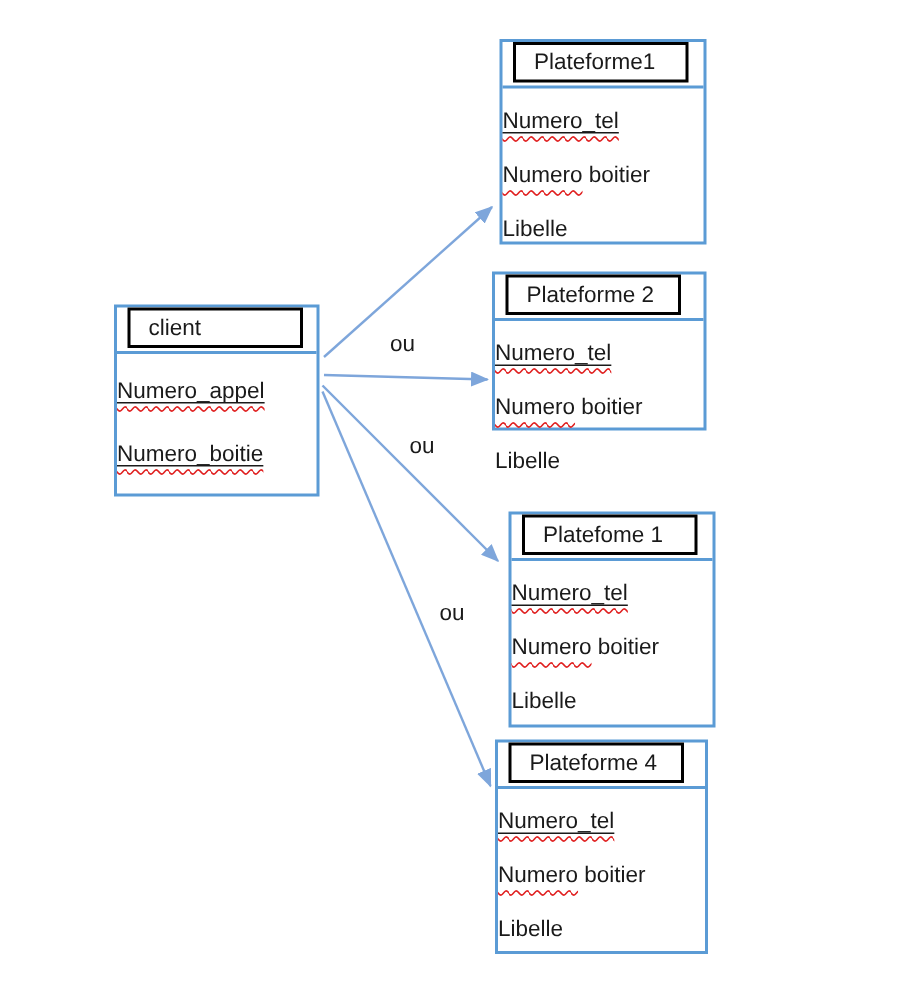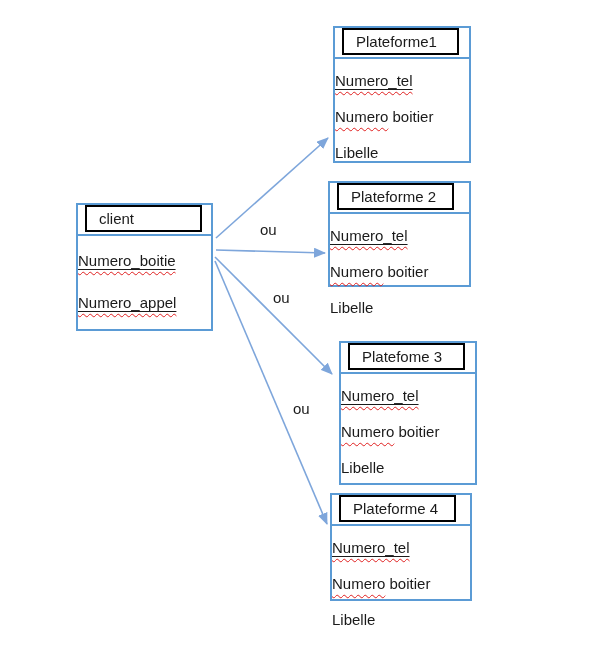--- a/index.html
+++ b/index.html
@@ -74,21 +74,21 @@
     z-index: 3;
     background: #ffffff;
     font-size: 15px;
     padding: 1px 4px;
   }
   
   #client   { left: 76px;  top: 203px; width: 137px; height: 128px; }
   #plat1    { left: 333px; top: 26px;  width: 138px; height: 137px; }
   #plat2    { left: 328px; top: 181px; width: 143px; height: 106px; }
   #plat3    { left: 339px; top: 341px; width: 138px; height: 144px; }
-  #plat4    { left: 330px; top: 493px; width: 142px; height: 108px; }
+  #plat4    { left: 330px; top: 493px; width: 142px; height: 143px; }
   #ou1 { left: 256px; top: 220px; }
   #ou2 { left: 269px; top: 288px; }
   #ou3 { left: 289px; top: 399px; }
 </style>
 </head>
 <body>
 
 <div class="canvas">
 
   <svg class="connectors" width="601" height="667" aria-hidden="true">
@@ -103,24 +103,24 @@
     <line x1="215" y1="261" x2="327" y2="524" stroke="#7ea6db" stroke-width="1.6" marker-end="url(#arr)"></line>
   </svg>
 
   <div id="client" class="entity client-box">
     <div class="titlebox">
       <span>client</span>
     </div>
     <div class="divider"></div>
     <div class="fields">
       <div class="field">
-        <span class="wavy"><span class="und">Numero_boitie</span></span>
+        <span class="wavy"><span class="und">Numero_appel</span></span>
       </div>
       <div class="field">
-        <span class="wavy"><span class="und">Numero_appel</span></span>
+        <span class="wavy"><span class="und">Numero_boitie</span></span>
       </div>
     </div>
   </div>
 
   <div id="plat1" class="entity plat">
     <div class="titlebox">
       <span>Plateforme1</span>
     </div>
     <div class="divider"></div>
     <div class="fields">
@@ -149,21 +149,21 @@
         <span class="wavy">Numero</span><span> boitier</span>
       </div>
       <div class="field">
         <span>Libelle</span>
       </div>
     </div>
   </div>
 
   <div id="plat3" class="entity plat">
     <div class="titlebox">
-      <span>Platefome 3</span>
+      <span>Platefome 1</span>
     </div>
     <div class="divider"></div>
     <div class="fields">
       <div class="field">
         <span class="wavy"><span class="und">Numero_tel</span></span>
       </div>
       <div class="field">
         <span class="wavy">Numero</span><span> boitier</span>
       </div>
       <div class="field">

